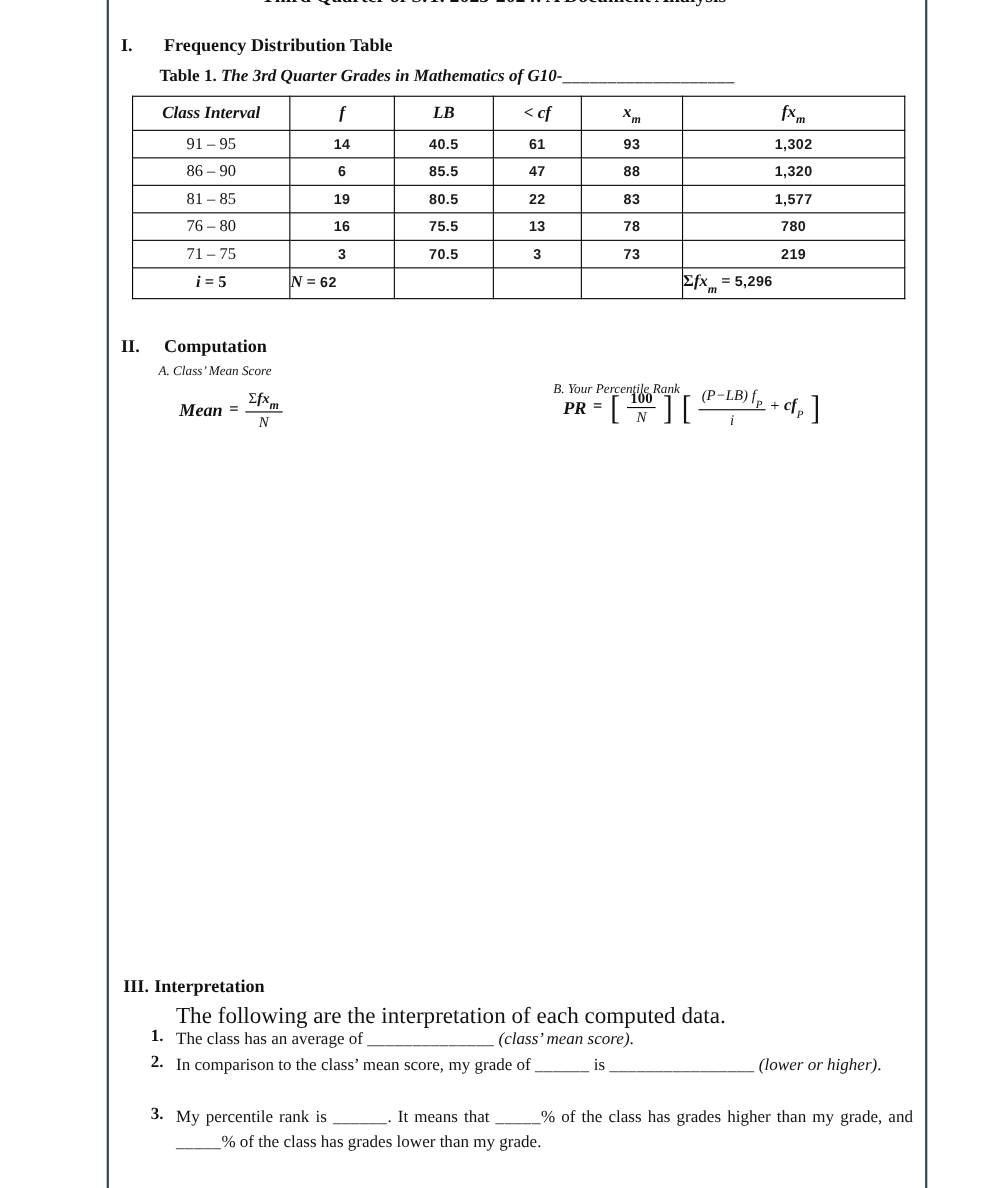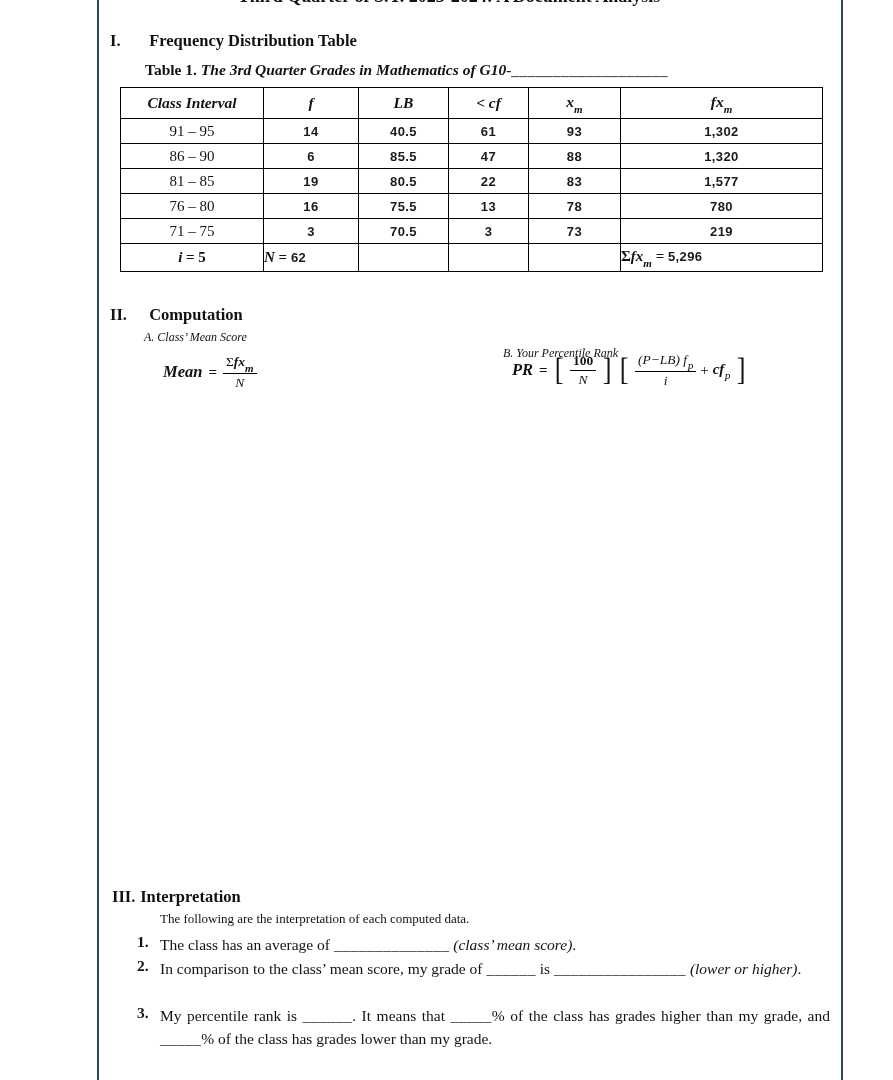--- a/index.html
+++ b/index.html
@@ -41,21 +41,21 @@
 
   .formula{display:inline-flex;align-items:center;gap:6px;font-size:15px;}
   .formula .lhs{font-weight:bold;font-style:italic;font-size:16.5px;}
   .frac{display:inline-flex;flex-direction:column;align-items:center;vertical-align:middle;font-size:13.5px;line-height:1.15;}
   .frac .top{border-bottom:1.4px solid #000;padding:0 3px 1px;white-space:nowrap;}
   .frac .bot{padding-top:1px;}
   .bk{font-size:31px;font-weight:400;line-height:0.85;transform:scaleX(0.85);display:inline-block;}
   .grp{display:inline-flex;align-items:center;gap:4px;}
   .it{font-style:italic;}
 
-  .interp-intro{font-size:13px;}
+  .interp-intro{font-size:21px;}
   .interp-item{display:flex;align-items:flex-start;}
   .interp-item .no{font-weight:bold;font-size:15.5px;width:23px;flex:0 0 23px;}
   .interp-item .itext{font-size:15.5px;line-height:23px;width:670px;}
   .interp-item .itext.just{text-align:justify;}
   .blank{letter-spacing:0.5px;color:#2a2a2a;}
 </style>
 </head>
 <body>
 
 <div class="frame left"></div>

